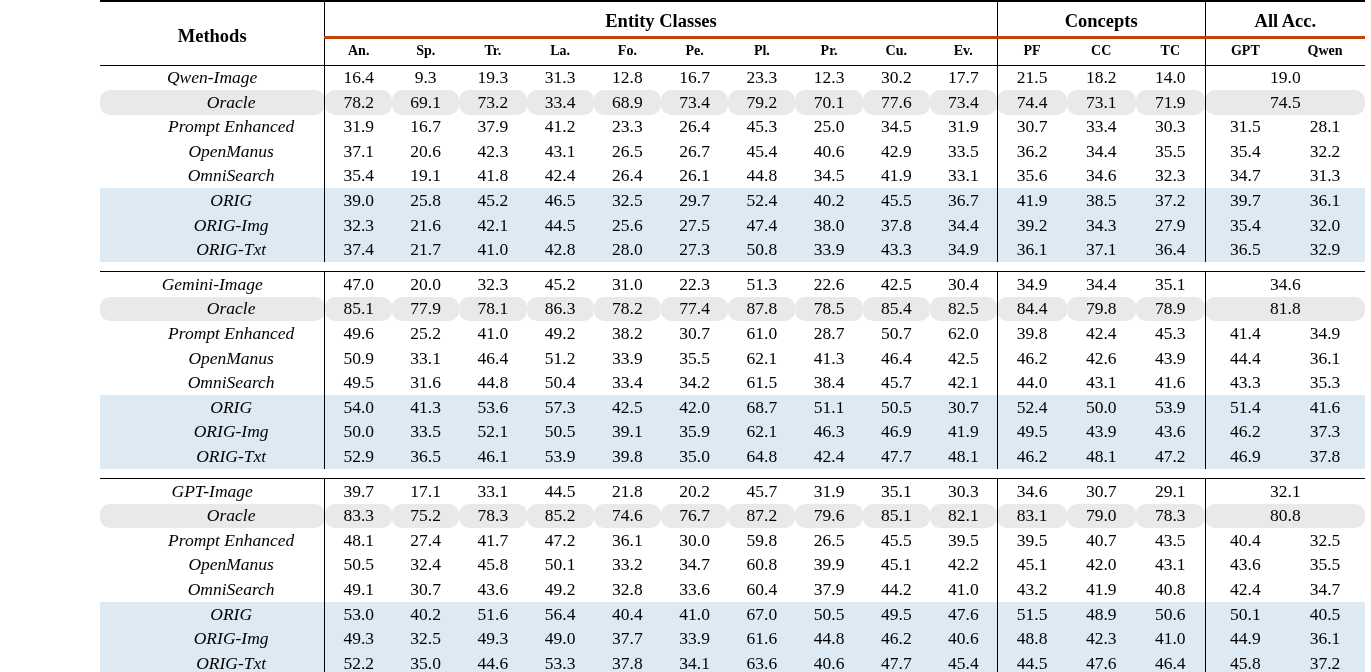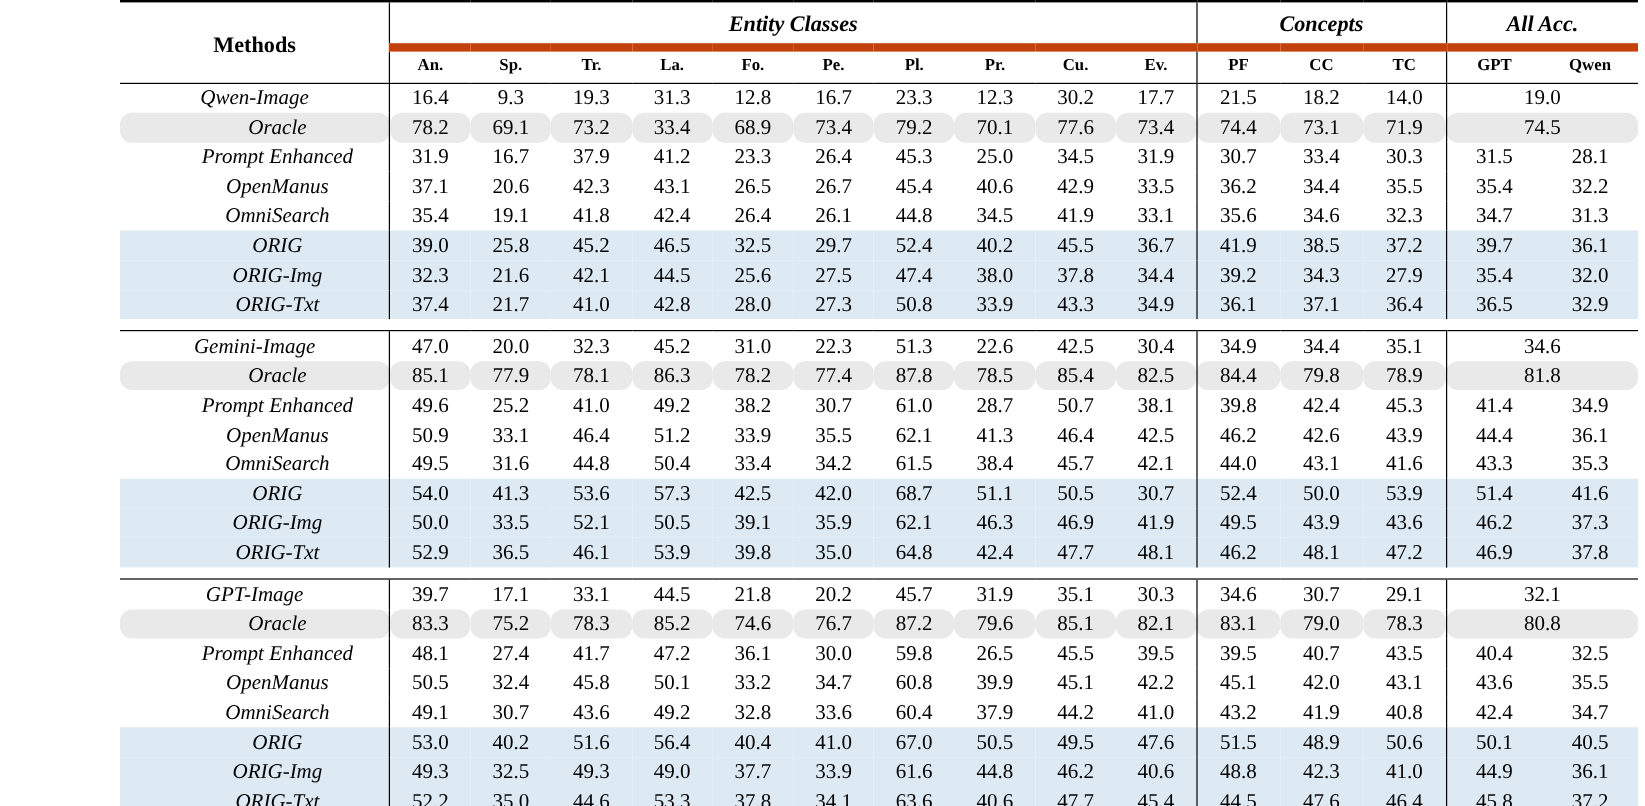--- a/index.html
+++ b/index.html
@@ -66,22 +66,21 @@
   }
   td.method.indent { padding-left: 38px; }
 
   tr.data td { height: 24.6px; }
 
   tr.shade-gray td { background: #e9e9e9; border-radius: 10px; }
   tr.shade-blue td { background: #ddeaf4; }
 
   .grp-gap td { height: 9px; border: 0; background: #fff !important; }
   .mini-rule {
-    border-bottom: 7px solid #c2410c;
-    font-style: italic;
+    border-bottom: 3px solid #c2410c;
   }
   .bottom-line td { border-bottom: 2.2px solid #000; }
   .grpline td { border-top: 1px solid #000; }
 </style>
 </head>
 <body>
 
 <div class="sheet">
   <table class="results">
     <colgroup>
@@ -311,21 +310,21 @@
           <td class="method indent">Prompt Enhanced</td>
           <td class="vsep-l">49.6</td>
           <td>25.2</td>
           <td>41.0</td>
           <td>49.2</td>
           <td>38.2</td>
           <td>30.7</td>
           <td>61.0</td>
           <td>28.7</td>
           <td>50.7</td>
-          <td>38.1</td>
+          <td>62.0</td>
           <td class="vsep-l">39.8</td>
           <td>42.4</td>
           <td>45.3</td>
           <td class="vsep-l">41.4</td>
           <td>34.9</td>
         </tr>
         <tr class="data">
           <td class="method indent">OpenManus</td>
           <td class="vsep-l">50.9</td>
           <td>33.1</td>

